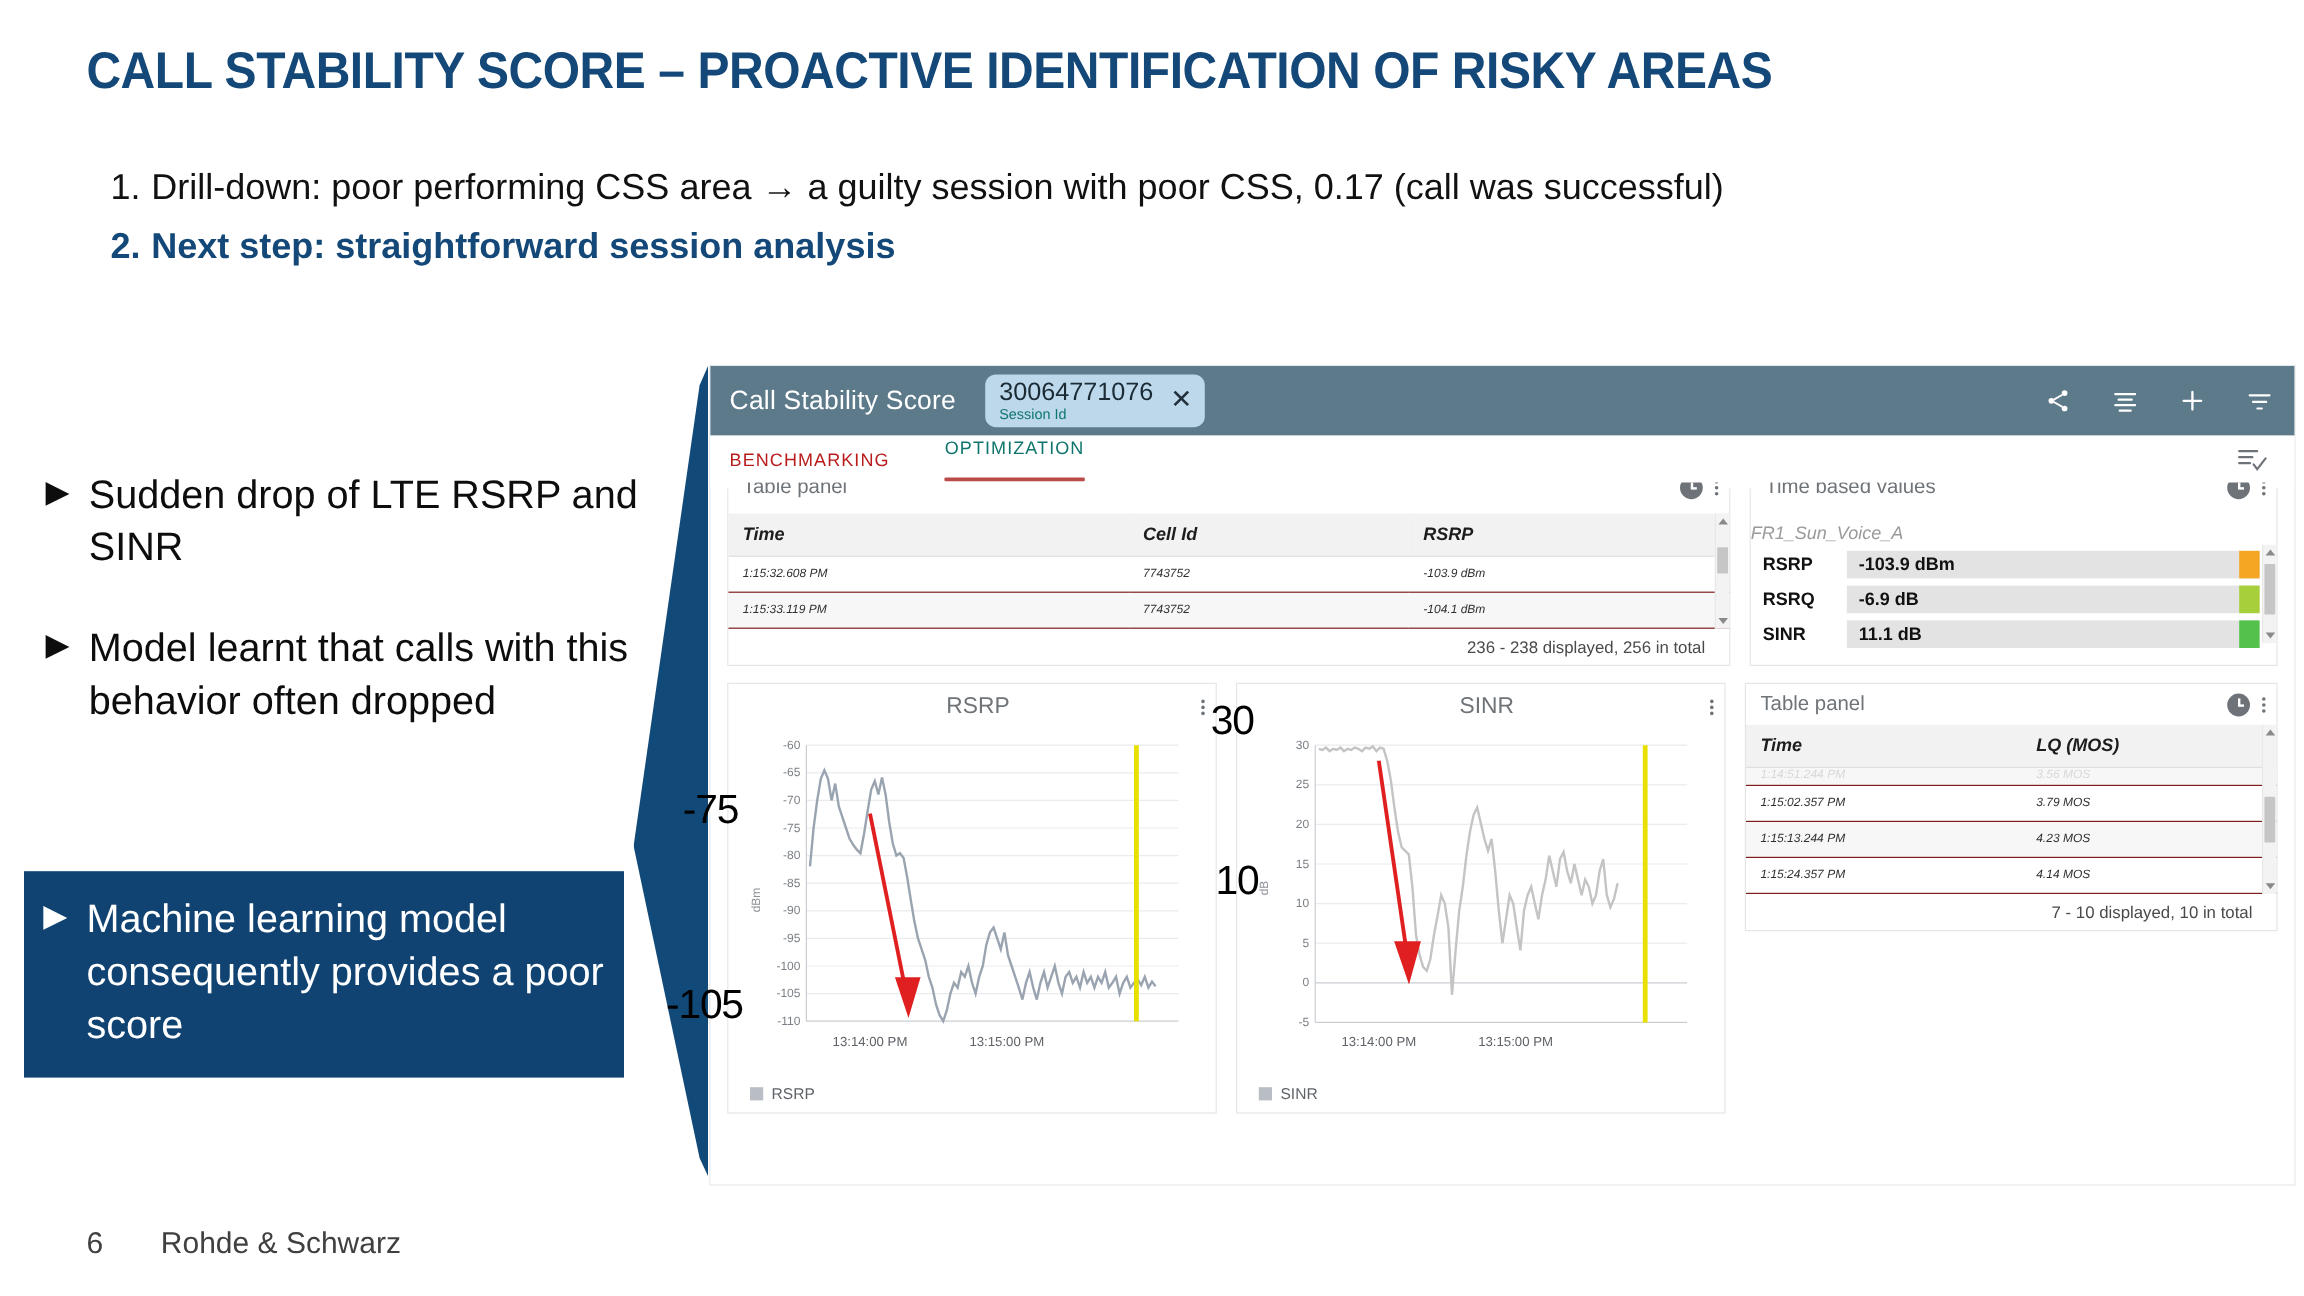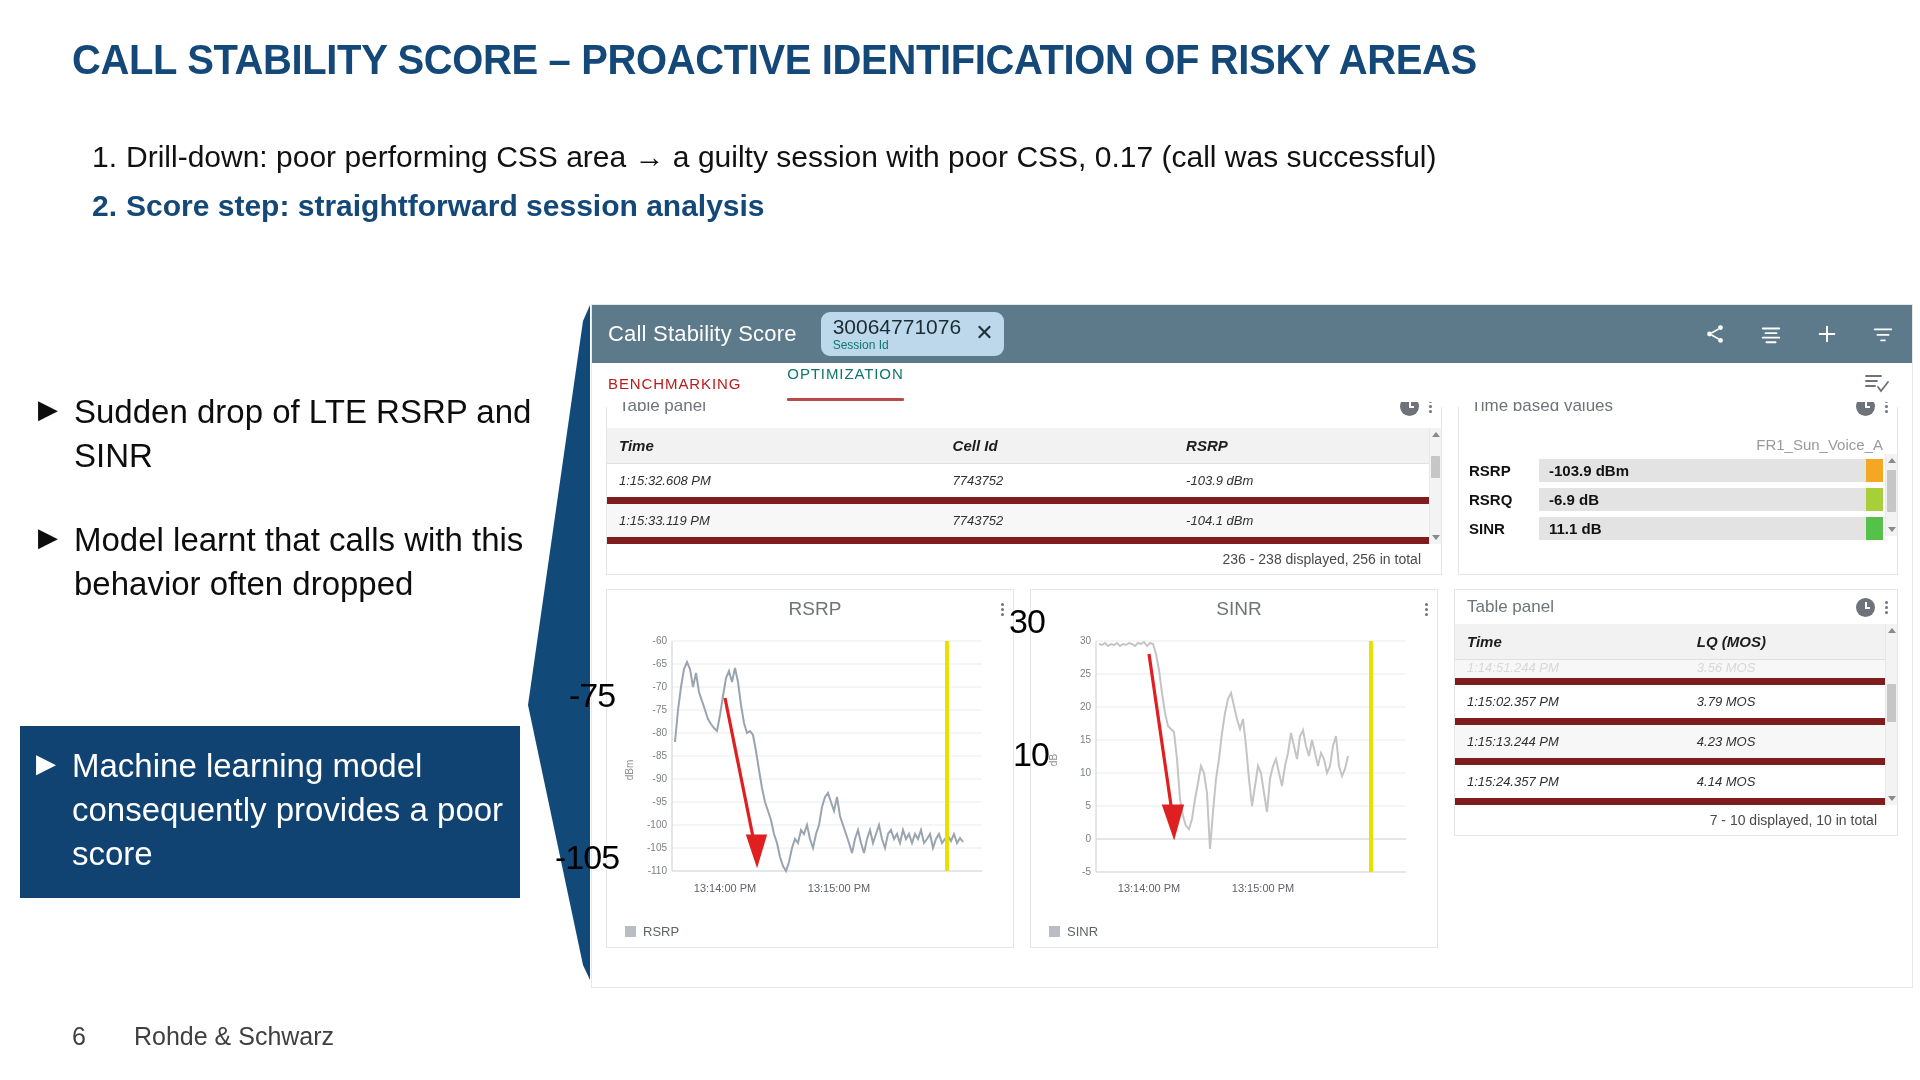--- a/index.html
+++ b/index.html
@@ -107,40 +107,40 @@
   .clock:after{content:"";position:absolute;left:9px;top:9px;width:5px;height:2px;background:#fff;}
   .kebab{width:4px;display:flex;flex-direction:column;gap:2px;cursor:pointer;}
   .kebab i{width:3px;height:3px;background:#6d7378;border-radius:50%;display:block;}
 
   table.grid{width:100%;border-collapse:collapse;table-layout:fixed;font-style:italic;}
   table.grid th{
     background:#f2f2f2;font-size:15px;color:#1d1d1d;text-align:left;
     padding:9px 0 9px 12px;font-weight:bold;border-bottom:1px solid #e0e0e0;
   }
   table.grid td{
-    font-size:13px;color:#303030;padding:9px 0 9px 12px;border-bottom:7px solid #7f1d1d;
+    font-size:10px;color:#303030;padding:9px 0 9px 12px;border-bottom:1px solid #7f1d1d;
   }
   tr.alt td{background:#f7f7f7;}
   tr.ghost td{color:#d8d8d8;}
   .tbl-wrap{position:relative;}
   .vscroll{
     position:absolute;right:0;top:0;width:11px;bottom:0;background:#f3f3f3;
     border-left:1px solid #e8e8e8;
   }
   .vscroll .thumb{position:absolute;left:1px;width:9px;background:#c6c6c6;border-radius:1px;}
   .vscroll .ar{
     position:absolute;left:2px;width:0;height:0;border-left:4px solid transparent;
     border-right:4px solid transparent;
   }
   .vscroll .ar.up{top:4px;border-bottom:5px solid #8a8a8a;}
   .vscroll .ar.dn{bottom:4px;border-top:5px solid #8a8a8a;}
   .tbl-foot{font-size:14px;color:#4a4a4a;text-align:right;padding:7px 20px 7px 0;}
 
   
-  .tbv-colhead{font-size:15px;color:#9a9a9a;padding:8px 0 6px 0;text-align:right;}
+  .tbv-colhead{font-size:15px;color:#9a9a9a;padding:8px 0 6px 0;text-align:left;font-style:italic;}
   .tbv-row{display:flex;align-items:center;margin-bottom:6px;padding-left:10px;}
   .tbv-row .lbl{width:70px;flex:0 0 70px;font-size:15px;font-weight:bold;color:#111;}
   .tbv-row .bar{
     position:relative;flex:1;height:23px;background:#e3e3e3;display:flex;align-items:center;
   }
   .tbv-row .bar .bv{font-size:15px;font-weight:bold;color:#111;padding-left:10px;}
   .tbv-row .bar .cap{position:absolute;right:0;top:0;bottom:0;width:17px;}
 
   
   .row2{display:flex;padding:14px 14px 0 14px;gap:16px;}
@@ -163,21 +163,21 @@
 
   <div class="title">CALL STABILITY SCORE – PROACTIVE IDENTIFICATION OF RISKY AREAS</div>
 
   <div class="numlist">
     <div class="numrow one">
       <span class="num">1.</span>
       <span>Drill-down: poor performing CSS area → a guilty session with poor CSS, 0.17 (call was successful)</span>
     </div>
     <div class="numrow two">
       <span class="num">2.</span>
-      <span>Score step: straightforward session analysis</span>
+      <span>Next step: straightforward session analysis</span>
     </div>
   </div>
 
   <div class="bullets">
     <div class="bullet">
       <span class="tri">▶</span>
       <span class="btxt">Sudden drop of LTE RSRP and SINR</span>
     </div>
     <div class="bullet">
       <span class="tri">▶</span>

